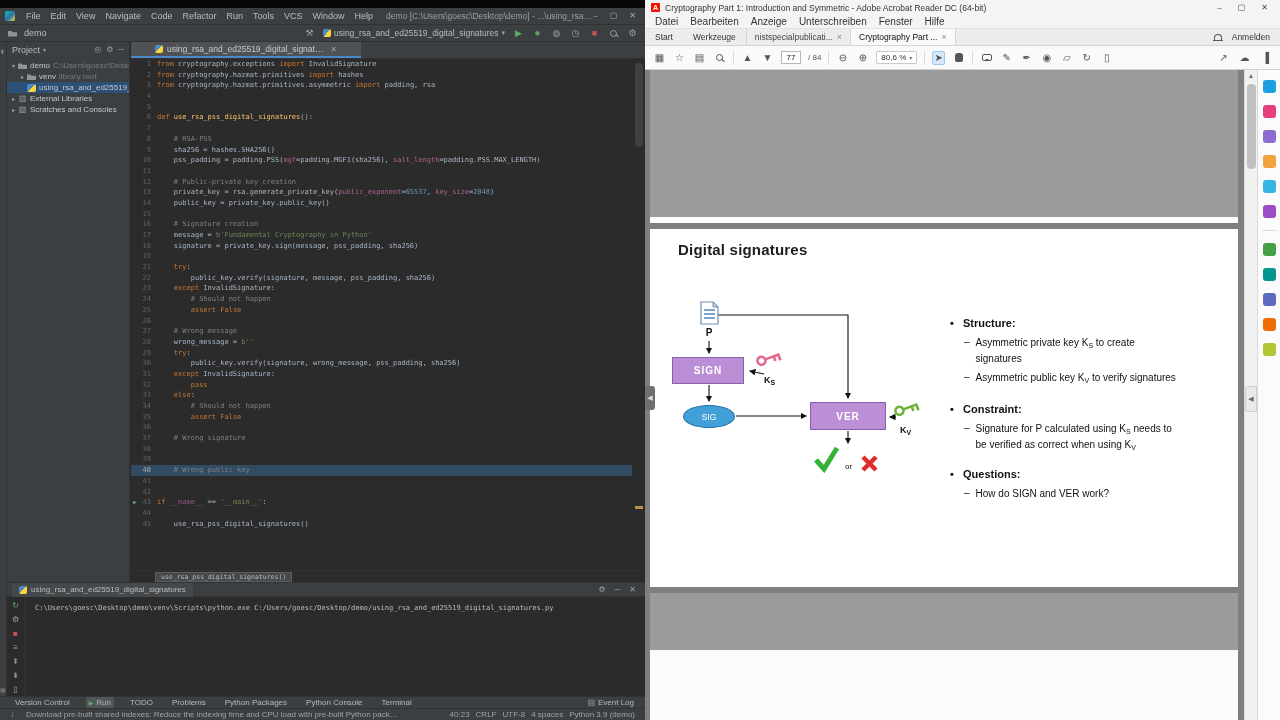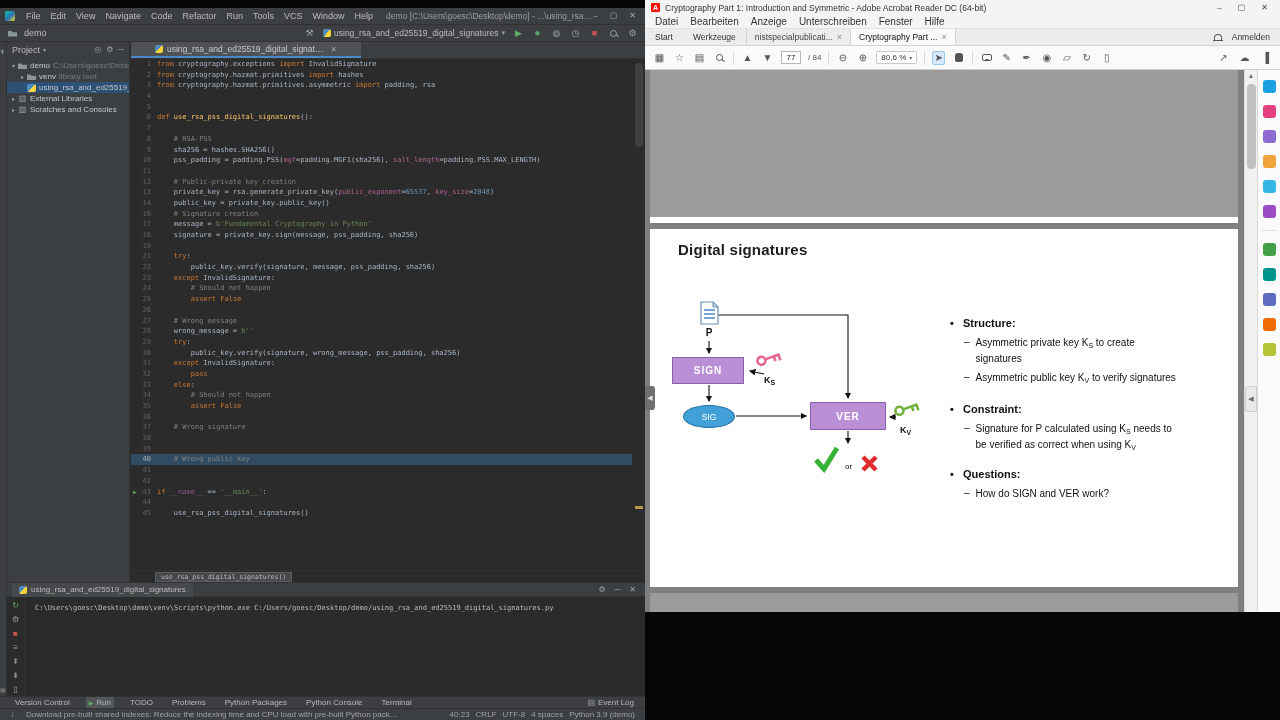--- a/index.html
+++ b/index.html
@@ -96,21 +96,21 @@
   .tw-run-ic{color:#5fad65;font-size:6px}
   #tw-right{margin-left:auto;display:flex;gap:3px;align-items:center;white-space:nowrap}
   .ic-eventlog::before{content:"▤";color:#9aa0a6}
 
   #pc-status{position:absolute;left:0;right:0;bottom:0;height:12px;background:#3c3f41;border-top:1px solid #323232;display:flex;align-items:center;gap:12px;padding:0 10px;font-size:8px;color:#9fa2a5}
   .st-dl::before{content:"↓";color:#9fa2a5}
   .st-msg{white-space:nowrap;overflow:hidden;text-overflow:ellipsis;max-width:372px}
   .st-right{margin-left:auto;display:flex;gap:6px;white-space:nowrap}
 
   
-  #acrobat{position:absolute;left:645px;top:0;width:635px;height:612px;background:#b91c1c;overflow:hidden}
+  #acrobat{position:absolute;left:645px;top:0;width:635px;height:720px;background:#b91c1c;overflow:hidden}
   .ac-titlebar{position:absolute;top:0;left:0;right:0;height:15px;background:#f4f4f4;display:flex;align-items:center;gap:5px;padding:0 6px}
   .ac-logo{width:9px;height:9px;background:#fa0f00;color:#fff;font-size:7px;line-height:9px;text-align:center;border-radius:1px;font-weight:bold;flex:none}
   .ac-logo::before{content:"A"}
   .ac-title{font-size:8.5px;color:#333;white-space:nowrap;overflow:hidden;text-overflow:ellipsis;flex:1}
   .ac-winbtns{display:flex;gap:16px;color:#444;font-size:8px;padding-right:6px}
   .ac-menubar{position:absolute;top:15px;left:0;right:0;height:14px;background:#f4f4f4;border-bottom:1px solid #e3e3e3;display:flex;align-items:center;padding:0 4px}
   .ac-menu-item{font-size:10px;color:#333;padding:0 6px;white-space:nowrap}
   .ac-tabrow{position:absolute;top:29px;left:0;right:0;height:17px;background:#ececec;border-bottom:1px solid #d5d5d5;display:flex;align-items:stretch}
   .ac-tab-fixed{display:flex;align-items:center;padding:0 10px;font-size:8.5px;color:#333;white-space:nowrap}
   #ac-doctabs{display:flex;align-items:stretch}
@@ -300,20 +300,21 @@
             <div class="cl"><span class="g"><span class="gn">5</span></span><span class="ct"></span></div>
             <div class="cl"><span class="g"><span class="gn">6</span></span><span class="ct"><span class="tk-kw">def </span><span class="tk-fn">use_rsa_pss_digital_signatures</span><span class="tk-pl">():</span></span></div>
             <div class="cl"><span class="g"><span class="gn">7</span></span><span class="ct"></span></div>
             <div class="cl"><span class="g"><span class="gn">8</span></span><span class="ct"><span class="tk-com">    # RSA-PSS</span></span></div>
             <div class="cl"><span class="g"><span class="gn">9</span></span><span class="ct"><span class="tk-pl">    sha256 = hashes.SHA256()</span></span></div>
             <div class="cl"><span class="g"><span class="gn">10</span></span><span class="ct"><span class="tk-pl">    pss_padding = padding.PSS(</span><span class="tk-kwa">mgf</span><span class="tk-pl">=padding.MGF1(sha256), </span><span class="tk-kwa">salt_length</span><span class="tk-pl">=padding.PSS.MAX_LENGTH)</span></span></div>
             <div class="cl"><span class="g"><span class="gn">11</span></span><span class="ct"></span></div>
             <div class="cl"><span class="g"><span class="gn">12</span></span><span class="ct"><span class="tk-com">    # Public-private key creation</span></span></div>
             <div class="cl"><span class="g"><span class="gn">13</span></span><span class="ct"><span class="tk-pl">    private_key = rsa.generate_private_key(</span><span class="tk-kwa">public_exponent</span><span class="tk-pl">=</span><span class="tk-num">65537</span><span class="tk-pl">, </span><span class="tk-kwa">key_size</span><span class="tk-pl">=</span><span class="tk-num">2048</span><span class="tk-pl">)</span></span></div>
             <div class="cl"><span class="g"><span class="gn">14</span></span><span class="ct"><span class="tk-pl">    public_key = private_key.public_key()</span></span></div>
+            <div class="cl"><span class="g"><span class="gn">15</span></span><span class="ct"></span></div>
             <div class="cl"><span class="g"><span class="gn">16</span></span><span class="ct"><span class="tk-com">    # Signature creation</span></span></div>
             <div class="cl"><span class="g"><span class="gn">17</span></span><span class="ct"><span class="tk-pl">    message = </span><span class="tk-str">b'Fundamental Cryptography in Python'</span></span></div>
             <div class="cl"><span class="g"><span class="gn">18</span></span><span class="ct"><span class="tk-pl">    signature = private_key.sign(message, pss_padding, sha256)</span></span></div>
             <div class="cl"><span class="g"><span class="gn">19</span></span><span class="ct"></span></div>
             <div class="cl"><span class="g"><span class="gn">21</span></span><span class="ct"><span class="tk-pl">    </span><span class="tk-kw">try</span><span class="tk-pl">:</span></span></div>
             <div class="cl"><span class="g"><span class="gn">22</span></span><span class="ct"><span class="tk-pl">        public_key.verify(signature, message, pss_padding, sha256)</span></span></div>
             <div class="cl"><span class="g"><span class="gn">23</span></span><span class="ct"><span class="tk-pl">    </span><span class="tk-kw">except</span><span class="tk-pl"> InvalidSignature:</span></span></div>
             <div class="cl"><span class="g"><span class="gn">24</span></span><span class="ct"><span class="tk-com">        # Should not happen</span></span></div>
             <div class="cl"><span class="g"><span class="gn">25</span></span><span class="ct"><span class="tk-pl">        </span><span class="tk-kw">assert</span><span class="tk-pl"> </span><span class="tk-kw">False</span></span></div>
             <div class="cl"><span class="g"><span class="gn">26</span></span><span class="ct"></span></div>

